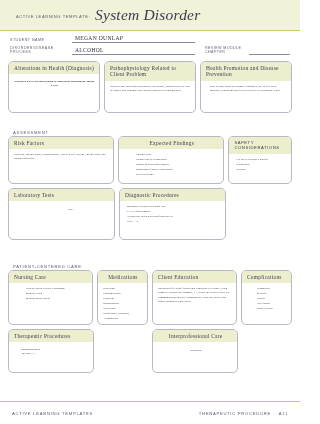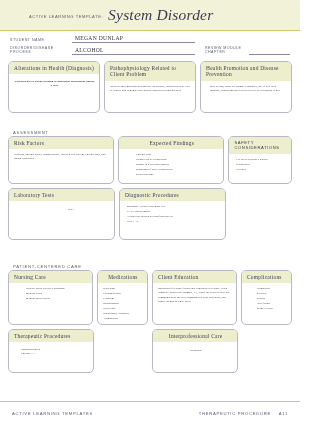--- a/index.html
+++ b/index.html
@@ -12,21 +12,21 @@
     position:relative;
   }
   .page{position:absolute;inset:0;background:#fff;}
 
   
   .hdr{
     height:30px;
     background:#f2f2d9;
     border-bottom:1.5px solid #c9c96b;
     display:flex;align-items:center;
-    padding-left:29px;
+    padding-left:16px;
   }
   .hdr-pre{
     font-family:"Liberation Sans",sans-serif;
     font-size:4.1px;letter-spacing:.55px;
     color:#5b5b72;text-transform:uppercase;
     margin-right:5px;margin-top:3px;
   }
   .hdr-title{
     font-family:"Liberation Serif",serif;
     font-style:italic;font-size:15.5px;

